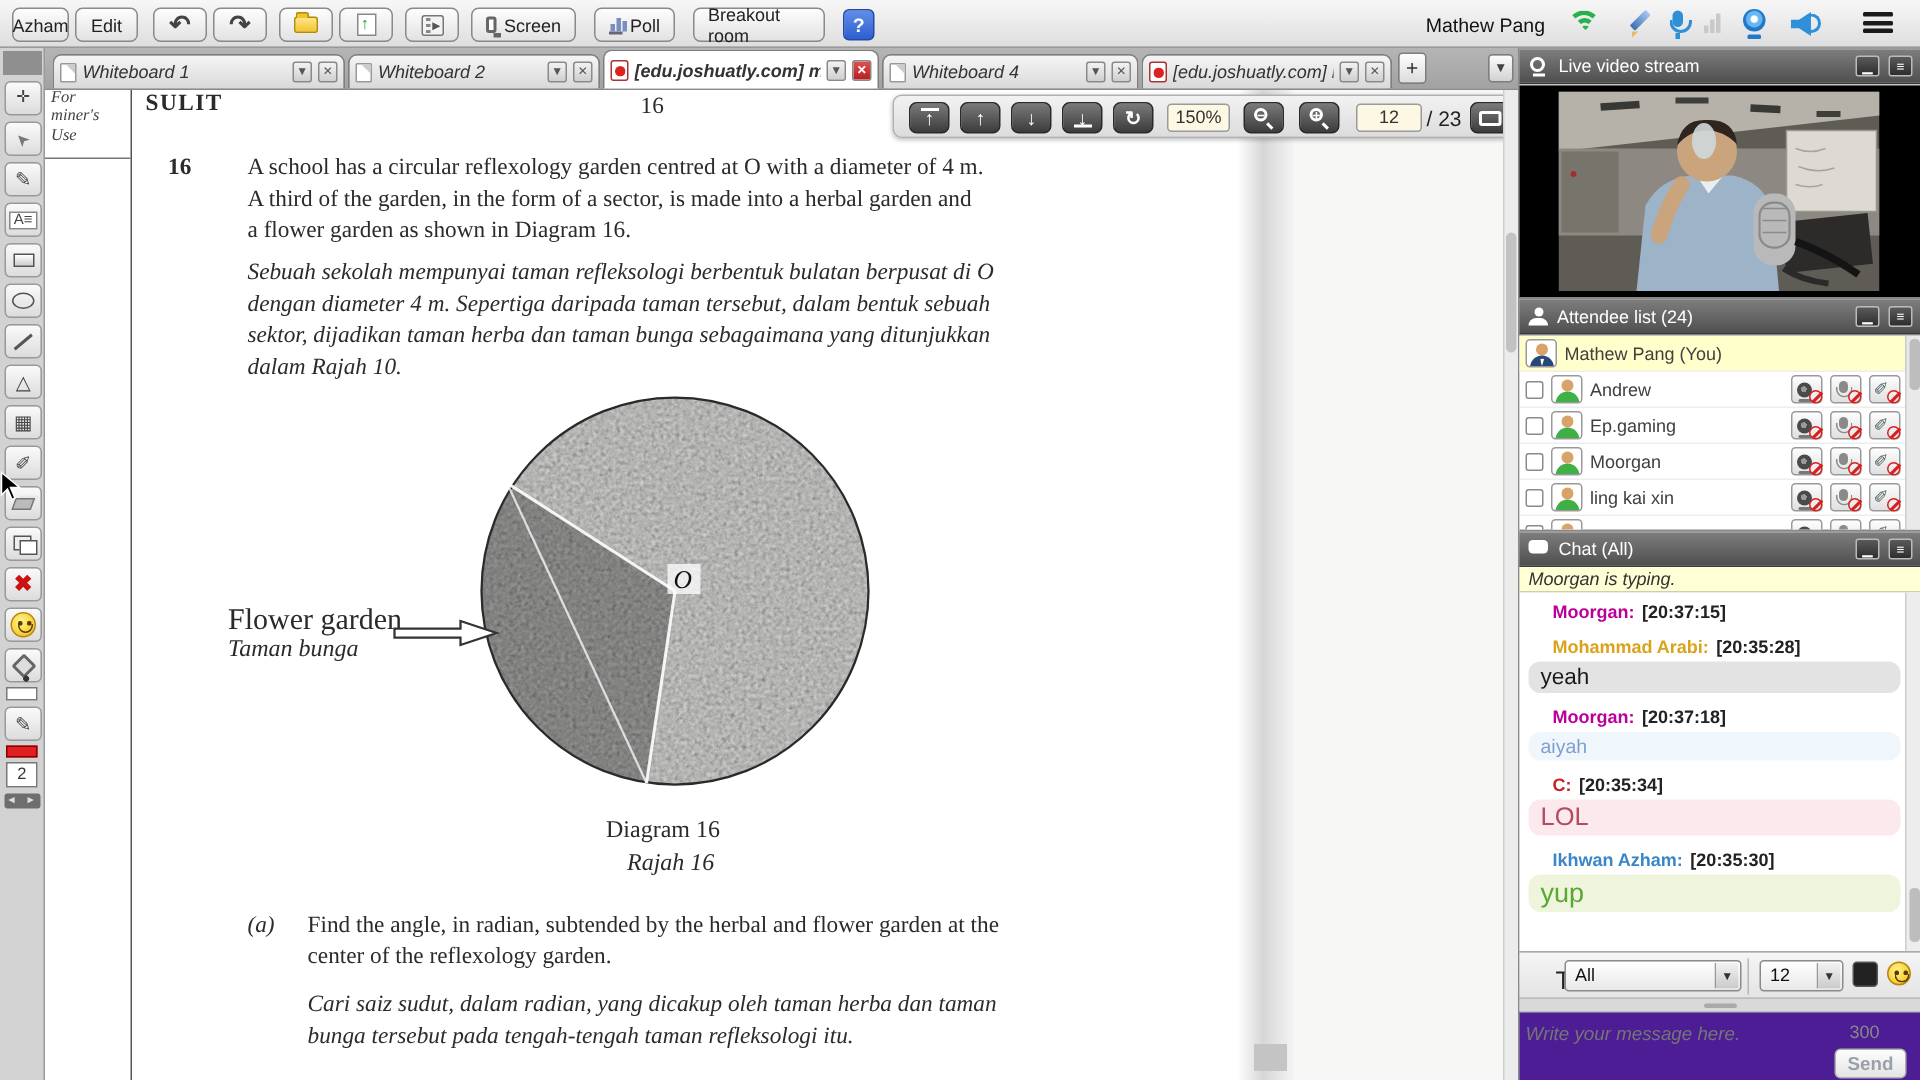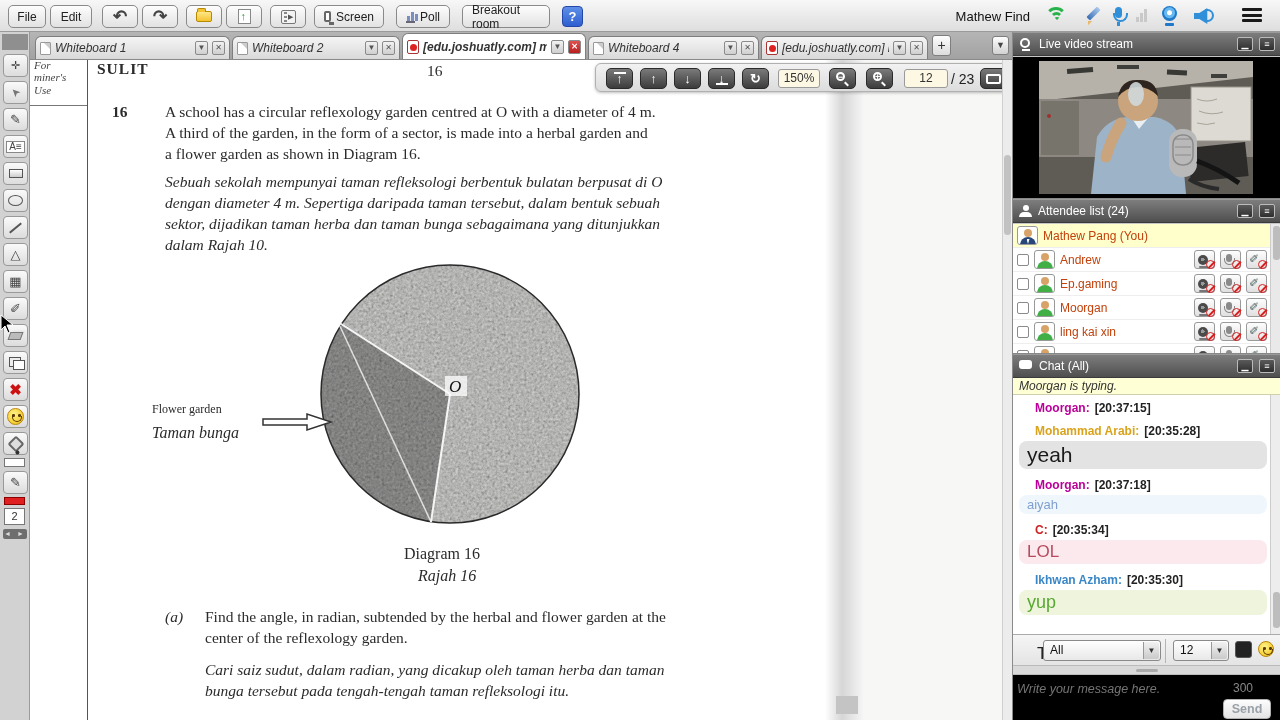--- a/index.html
+++ b/index.html
@@ -140,21 +140,21 @@
   .att-row { height:24px; display:flex; align-items:center; gap:5px; padding:0 4px; border-bottom:1px solid #eee; position:relative;}
   .att-row.you { background:#ffffcc; }
   .att-scroll { position:absolute; right:0; top:0; width:11px; height:130px; background:#e9e9e9; border-left:1px solid #ccc;}
   .att-scroll i{ position:absolute; left:1.5px; top:2px; width:7px; height:34px; background:#bdbdbd; border-radius:3px;}
   .chk { width:12px; height:12px; background:#fff; border:1px solid #8a8a8a; border-radius:2px; flex:none;}
   .avatar { width:21px; height:19px; background:#fff; border:1px solid #999; border-radius:3px; position:relative; flex:none; overflow:hidden;}
   .avatar::before{ content:""; position:absolute; left:6px; top:2px; width:8px; height:8px; background:#d8a268; border-radius:50%;}
   .avatar::after{ content:""; position:absolute; left:2px; bottom:-3px; width:16px; height:10px; border-radius:8px 8px 0 0; background:#3faf46;}
   .avatar.suit::after{ background:#27477a; }
   .avatar.suit i{ position:absolute; left:8.5px; bottom:0px; width:3px; height:5px; background:#fff; clip-path:polygon(0 0,100% 0,50% 100%); z-index:2;}
-  .att-name { flex:1; font-size:12px; color:#c2410c; white-space:nowrap; overflow:hidden;}
+  .att-name { flex:1; font-size:12px; color:#404040; white-space:nowrap; overflow:hidden;}
   .aicon { width:21px; height:19px; background:linear-gradient(#fdfdfd,#e0e0e0); border:1px solid #999; border-radius:3px; position:relative; flex:none;}
   .aicon .nos { position:absolute; right:-1px; bottom:-1px; width:9px; height:9px; border:1.5px solid #d81f1f; border-radius:50%; background:rgba(255,255,255,.25);}
   .aicon .nos::after{ content:""; position:absolute; left:-0.5px; top:2.5px; width:9px; height:1.5px; background:#d81f1f; transform:rotate(-45deg);}
   .g-cam { position:absolute; left:3px; top:4px; width:10px; height:10px; background:radial-gradient(circle at 45% 45%, #999 0 2px, #4a4a4a 2px 5px); border-radius:50%;}
   .g-cam::after { content:""; position:absolute; left:1px; bottom:-3px; width:9px; height:2.5px; background:#777; border-radius:1px;}
   .g-mic { position:absolute; left:5px; top:3px; width:6px; height:8px; background:#8a8a8a; border-radius:3px;}
   .g-mic::after{ content:""; position:absolute; left:-2px; top:4px; width:9px; height:6px; border:1.5px solid #8a8a8a; border-top:none; border-radius:0 0 6px 6px;}
   .g-pen { position:absolute; left:2px; top:1px; font-size:12px; color:#566; }
 
   #chat-typing { position:absolute; left:0; top:346px; width:268px; height:17px; background:#ffffd6; border-bottom:1px solid #cfcfae; font-style:italic; font-size:12px; color:#333; padding:1px 6px;}
@@ -168,31 +168,31 @@
 
   #chat-toolbar { position:absolute; left:0; top:602px; width:268px; height:32px; background:linear-gradient(#f5f5f5,#e4e4e4); border-top:1px solid #aaa; border-bottom:1px solid #bbb;}
   .tolabel { position:absolute; left:6px; top:9px; font-size:17px; color:#222;margin-left:18px;}
   .fsel { position:absolute; top:5px; height:21px; background:linear-gradient(#fff,#e8e8e8); border:1px solid #8a8a8a; border-radius:3px; font-size:12px; color:#111; line-height:19px; padding-left:6px;}
   .fsel .dd { position:absolute; right:1px; top:1px; bottom:1px; width:16px; background:linear-gradient(#f2f2f2,#cacaca); border-left:1px solid #999; border-radius:0 2px 2px 0; text-align:center; font-size:8px; line-height:18px; color:#333;}
   .vsep { position:absolute; left:152px; top:4px; width:1px; height:24px; background:#b5b5b5;}
   .colorswatch { position:absolute; left:222px; top:6px; width:17px; height:17px; background:#222; border:1px solid #555; border-radius:3px;}
   .smiley.small { position:absolute; left:245px; top:6px; width:16px; height:16px;}
   #chat-handle { position:absolute; left:0; top:634px; width:268px; height:8px; background:#d9d9d9; }
   #chat-handle i{ position:absolute; left:50%; top:2.5px; width:22px; height:3px; margin-left:-11px; background:#aaa; border-radius:2px;}
-  #chat-input { position:absolute; left:0; top:642px; width:268px; height:46px; background:#000000; border-top:1px solid #bbb;}
+  #chat-input { position:absolute; left:0; top:642px; width:268px; height:46px; background:#4c1d95; border-top:1px solid #bbb;}
   #msg-field { position:absolute; left:4px; top:4px; width:190px; height:20px; border:none; outline:none; font-style:italic; font-size:12.5px; color:#999; font-family:"Liberation Sans",sans-serif; background:transparent;}
   #charcount { position:absolute; right:28px; top:6px; font-size:12px; color:#888;}
   #sendbtn { position:absolute; right:10px; top:24px; width:48px; height:20px; background:linear-gradient(#fdfdfd,#e4e4e4); border:1px solid #b0b0b0; border-radius:4px; font-size:12.5px; color:#9aa0a8; font-weight:bold; text-align:center; line-height:18px;}
 </style>
 </head>
 <body>
 
 <div id="menubar">
   <div class="mbtn" style="left:8px;width:38px">
-      <span>File</span>
+      <span>Azham</span>
     </div>
   <div class="mbtn" style="left:50px;width:42px">
       <span>Edit</span>
     </div>
   <div class="mbtn" style="left:102px;width:36px">
       <span class="arrow-g">↶</span>
     </div>
   <div class="mbtn" style="left:142px;width:36px">
       <span class="arrow-g">↷</span>
     </div>
@@ -215,21 +215,21 @@
         <i style="left:5px;height:9px"></i>
         <i style="left:9px;height:7px"></i>
       </span>
       <span>Poll</span>
     </div>
   <div class="mbtn" style="left:462px;width:88px">
       <span>Breakout room</span>
     </div>
   <div class="helpbtn"><span>?</span></div>
 
-  <div id="username">Mathew Find</div>
+  <div id="username">Mathew Pang</div>
   <div class="wifi">
       <i class="w1"></i>
       <i class="w2"></i>
       <i class="w3"></i>
     </div>
   <div class="pen-ico">
       <i></i>
     </div>
   <div class="mic-ico">
       <i></i>
@@ -391,21 +391,21 @@
       </g>
       <circle cx="131" cy="131" r="129" fill="none" stroke="#2a2a2a" stroke-width="1.5"></circle>
       <line x1="131" y1="131" x2="19" y2="59" stroke="rgba(255,255,255,0.9)" stroke-width="2"></line>
       <line x1="131" y1="131" x2="112" y2="259" stroke="rgba(255,255,255,0.9)" stroke-width="2"></line>
       <line x1="19" y1="59" x2="112" y2="259" stroke="rgba(255,255,255,0.75)" stroke-width="1.5"></line>
       <rect x="126" y="113" width="22" height="20" fill="rgba(255,255,255,0.75)"></rect>
       <text x="130" y="129" font-family="Liberation Serif, serif" font-style="italic" font-size="17" fill="#111">O</text>
     </svg>
   </div>
 
-  <div class="docline" style="left:122px;top:342px;font-size:12px">Flower garden</div>
+  <div class="docline" style="left:122px;top:342px;font-size:20px">Flower garden</div>
   <div class="docline ital" style="left:122px;top:364px;font-size:16px">Taman bunga</div>
   <svg id="flower-arrow" width="72" height="20">
     <polygon points="1,7 45,7 45,2 69,10 45,18 45,13 1,13" fill="#fff" stroke="#333" stroke-width="1.5"></polygon>
   </svg>
 
   <div class="docline" style="left:374px;top:485px;font-size:16px">Diagram 16</div>
   <div class="docline ital" style="left:388px;top:507px;font-size:16px">Rajah 16</div>
 
   <div class="docline ital" style="left:135px;top:548px">(a)</div>
   <div class="docline" style="left:175px;top:548px">Find the angle, in radian, subtended by the herbal and flower garden at the</div>
@@ -582,21 +582,21 @@
     <span class="pbtn">≡</span>
   </div>
   <div id="chat-typing">Moorgan is typing.</div>
 
   <div id="chat-body">
     <div class="msg">
       <div class="nameline"><span style="color: rgb(187, 0, 153);">Moorgan:</span><span class="time">[20:37:15]</span></div>
     </div>
     <div class="msg">
       <div class="nameline"><span style="color: rgb(217, 163, 27);">Mohammad Arabi:</span><span class="time">[20:35:28]</span></div>
-      <div class="mbubble" style="background: rgb(227, 227, 227);"><span style="font-size: 21px; color: rgb(26, 26, 26);">yeah</span></div>
+      <div class="mbubble" style="background: rgb(227, 227, 227);"><span style="font-size: 15px; color: rgb(26, 26, 26);">yeah</span></div>
     </div>
     <div class="msg">
       <div class="nameline"><span style="color: rgb(187, 0, 153);">Moorgan:</span><span class="time">[20:37:18]</span></div>
       <div class="mbubble" style="background: rgb(240, 247, 252);"><span style="font-size: 13px; color: rgb(127, 159, 208);">aiyah</span></div>
     </div>
     <div class="msg">
       <div class="nameline"><span style="color: rgb(204, 34, 34);">C:</span><span class="time">[20:35:34]</span></div>
       <div class="mbubble" style="background: rgb(251, 233, 238);"><span style="font-size: 17px; color: rgb(181, 75, 94);">LOL</span></div>
     </div>
     <div class="msg">

